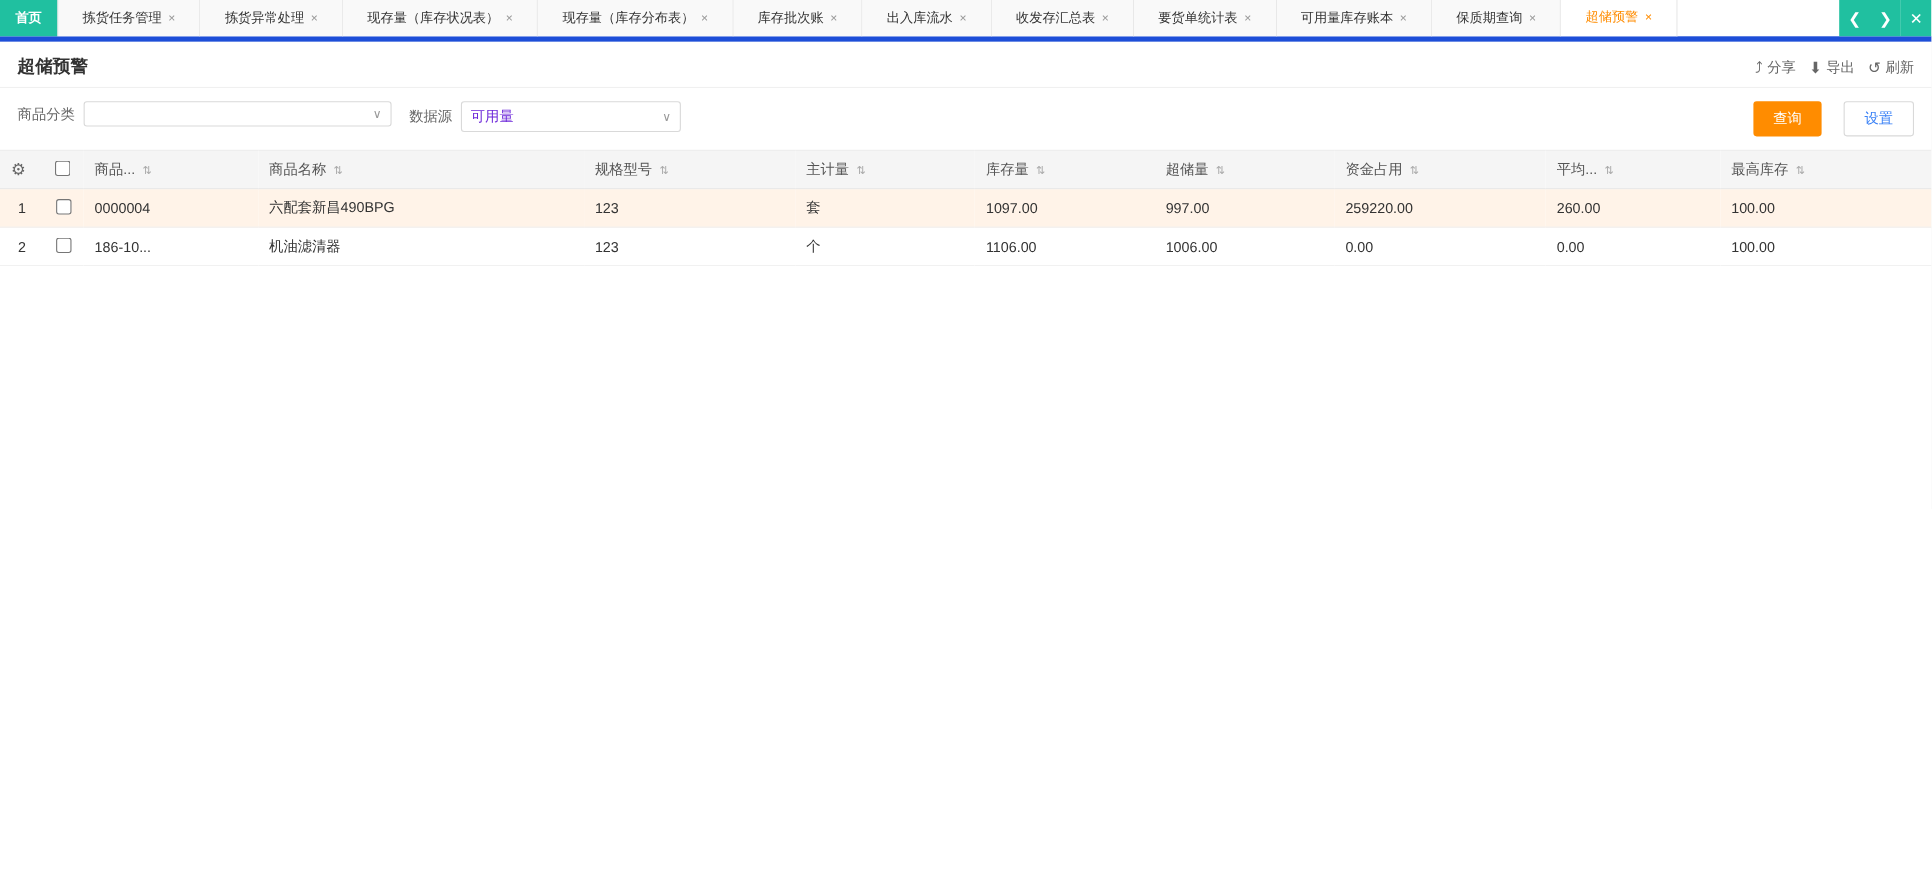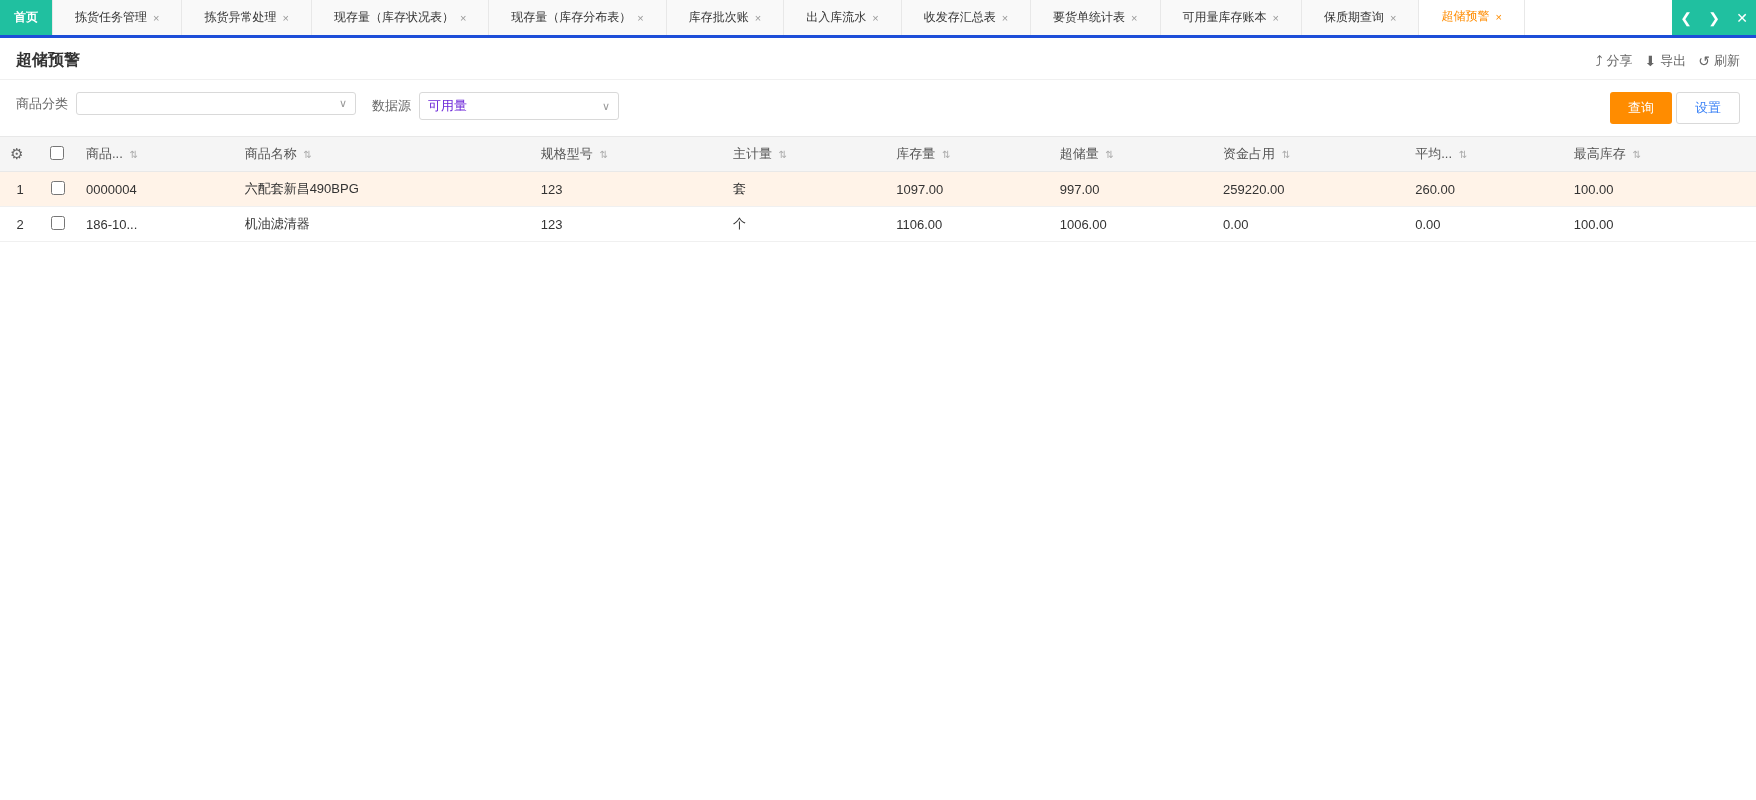--- a/index.html
+++ b/index.html
@@ -3,21 +3,21 @@
   <meta charset="utf-8">
   <style>
     * { box-sizing: border-box; margin: 0; padding: 0; }
     body { font-family: 'Microsoft YaHei', Arial, sans-serif; font-size: 13px; background: #f5f5f5; color: #333; }
 
     
     .topbar {
       display: flex;
       align-items: center;
       background: #fff;
-      border-bottom: 3px solid #1d4ed8;
+      border-bottom: 5px solid #1d4ed8;
       height: 38px;
       padding: 0;
       overflow: hidden;
     }
     .topbar-tab {
       display: flex;
       align-items: center;
       padding: 0 22px;
       height: 38px;
       white-space: nowrap;
@@ -142,21 +142,21 @@
       color: #999;
       font-size: 11px;
       margin-left: 8px;
     }
     .filter-select-datasource {
       min-width: 200px;
     }
     .filter-actions {
       margin-left: auto;
       display: flex;
-      gap: 4px;
+      gap: 20px;
       border-radius: 10px;
     }
     .btn-query {
       background: #ff8c00;
       color: #fff;
       border: none;
       border-radius: 3px;
       padding: 6px 18px;
       cursor: pointer;
       font-size: 13px;

